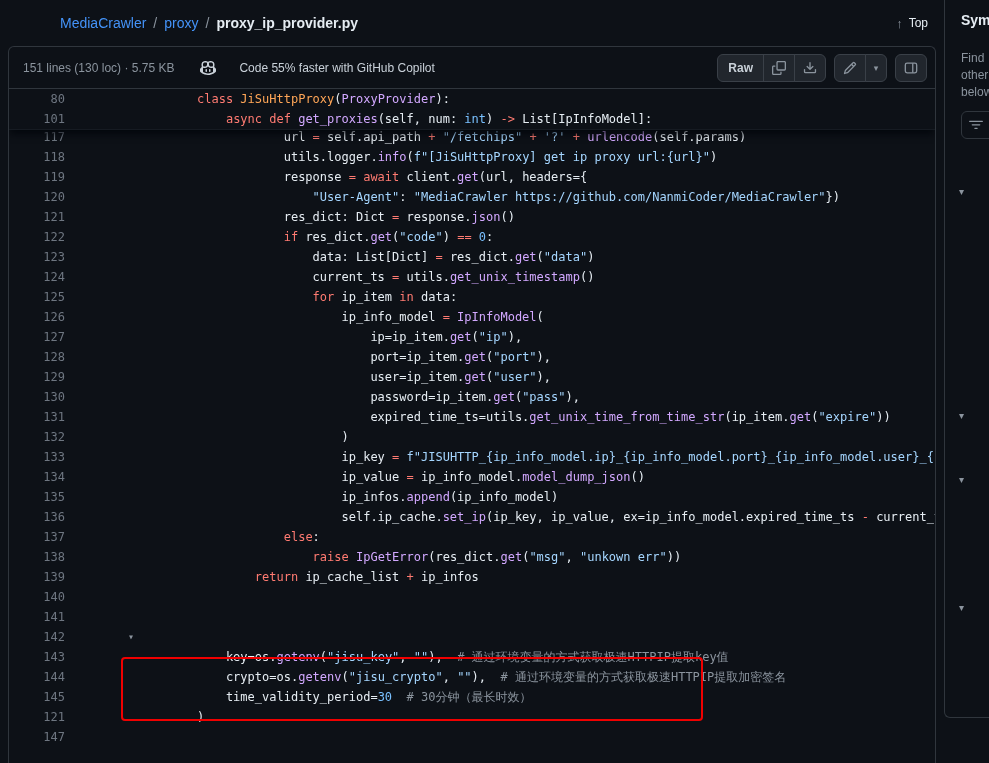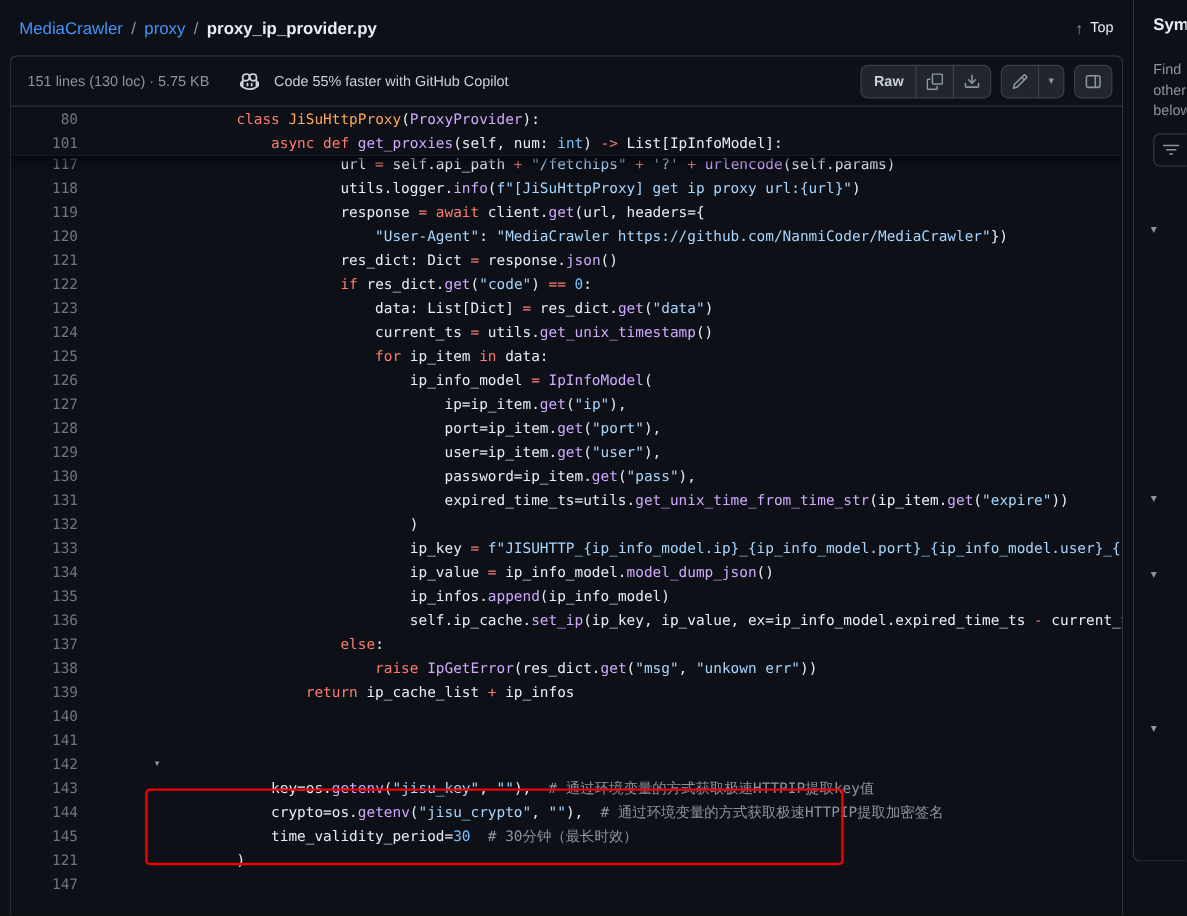--- a/index.html
+++ b/index.html
@@ -5,35 +5,35 @@
   *{margin:0;padding:0;box-sizing:border-box;}
   html,body{width:989px;height:763px;overflow:hidden;background:#0d1117;}
   body{font-family:"Liberation Sans","DejaVu Sans",sans-serif;color:#e6edf3;font-size:13px;}
   [data-interactable="true"]{cursor:pointer;}
 
   .page{display:flex;width:989px;height:763px;}
   .main{width:944px;flex:none;display:flex;flex-direction:column;min-height:0;}
 
   
   .breadcrumb-bar{height:46px;flex:none;display:flex;align-items:center;justify-content:space-between;padding:0 16px;}
-  .breadcrumb{display:flex;align-items:center;gap:7px;font-size:14px;}
+  .breadcrumb{display:flex;align-items:center;gap:7px;font-size:14px;margin-left:44px;}
   .breadcrumb .crumb{color:#4493f8;text-decoration:none;}
   .breadcrumb .sep{color:#8b949e;}
   .breadcrumb .file{font-weight:600;color:#e6edf3;}
   .top-btn{display:flex;align-items:center;gap:6px;background:none;border:none;color:#e6edf3;font-size:12px;font-family:inherit;}
   .top-btn .arrow{color:#8b949e;font-size:13px;}
 
   
   .file-container{margin:0 8px;flex:1;min-height:0;display:flex;flex-direction:column;border:1px solid #30363d;border-bottom:none;border-radius:6px 6px 0 0;background:#0d1117;overflow:hidden;}
   .toolbar{height:42px;flex:none;display:flex;align-items:center;padding:0 8px;border-bottom:1px solid #30363d;gap:8px;}
   .seg{display:flex;align-items:center;border:1px solid #30363d;border-radius:6px;background:#0d1117;}
   .seg-btn{font-size:12px;font-weight:600;color:#b7bdc8;background:transparent;border:none;padding:6px 14px;font-family:inherit;border-radius:6px;}
   .seg-btn.active{background:#21262d;color:#e6edf3;box-shadow:inset 0 0 0 1px #5a6069;}
   .meta{font-size:12px;color:#8b949e;margin-left:6px;white-space:nowrap;}
-  .copilot{display:flex;align-items:center;gap:12px;margin-left:18px;font-size:12px;color:#c9d1d9;white-space:nowrap;}
+  .copilot{display:flex;align-items:center;gap:23px;margin-left:18px;font-size:12px;color:#c9d1d9;white-space:nowrap;}
   .spacer{flex:1;}
   .btn-group{display:flex;}
   .btn{height:28px;display:flex;align-items:center;justify-content:center;background:#21262d;border:1px solid #3a4048;color:#c9d1d9;font-size:12px;font-weight:600;font-family:inherit;padding:0 10px;}
   .btn-group .btn{border-radius:0;margin-left:-1px;}
   .btn-group .btn:first-child{border-radius:6px 0 0 6px;margin-left:0;}
   .btn-group .btn:last-child{border-radius:0 6px 6px 0;}
   .btn.icon{width:32px;padding:0;}
   .btn.caret{width:22px;padding:0;font-size:9px;color:#8b949e;}
   .btn.standalone{border-radius:6px;width:32px;}
   .btn svg{display:block;}

